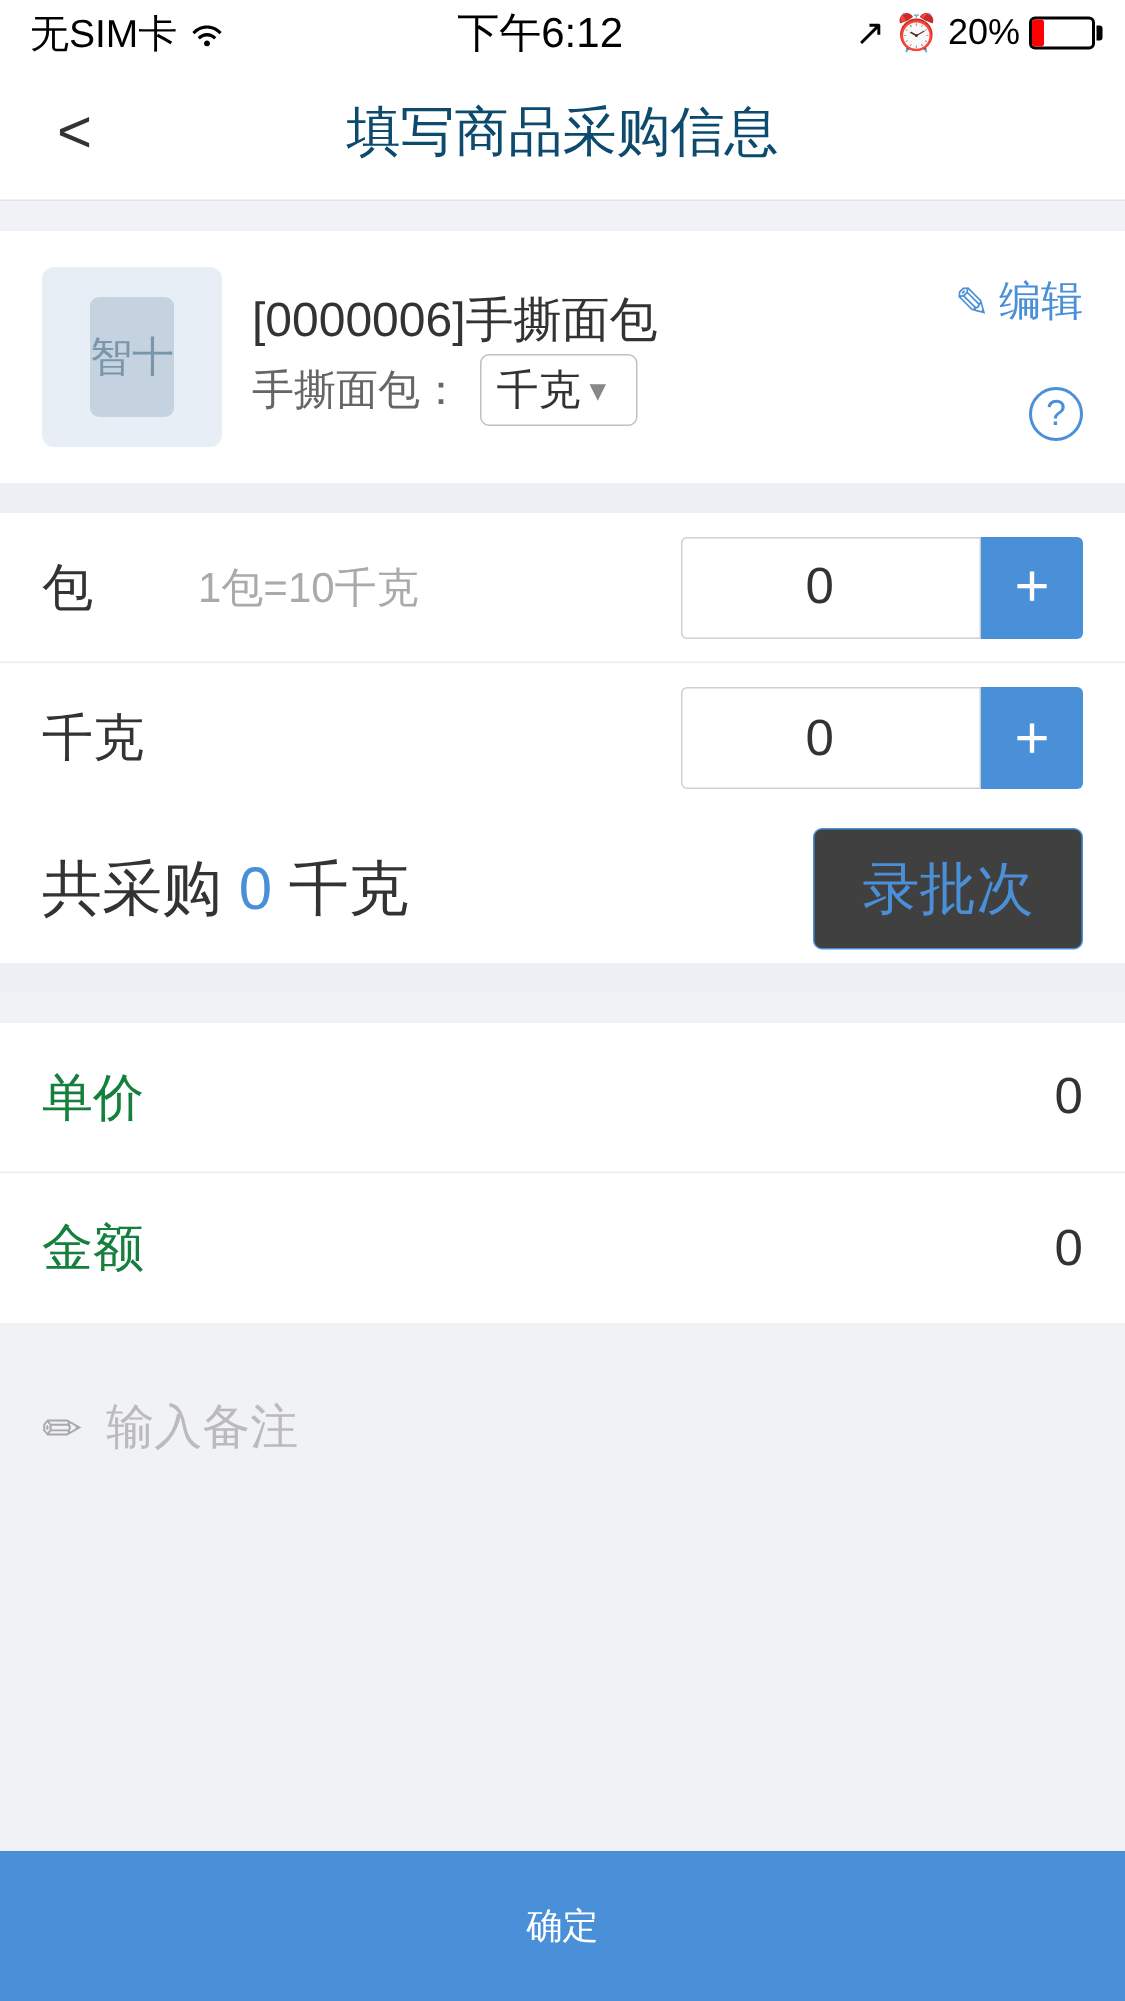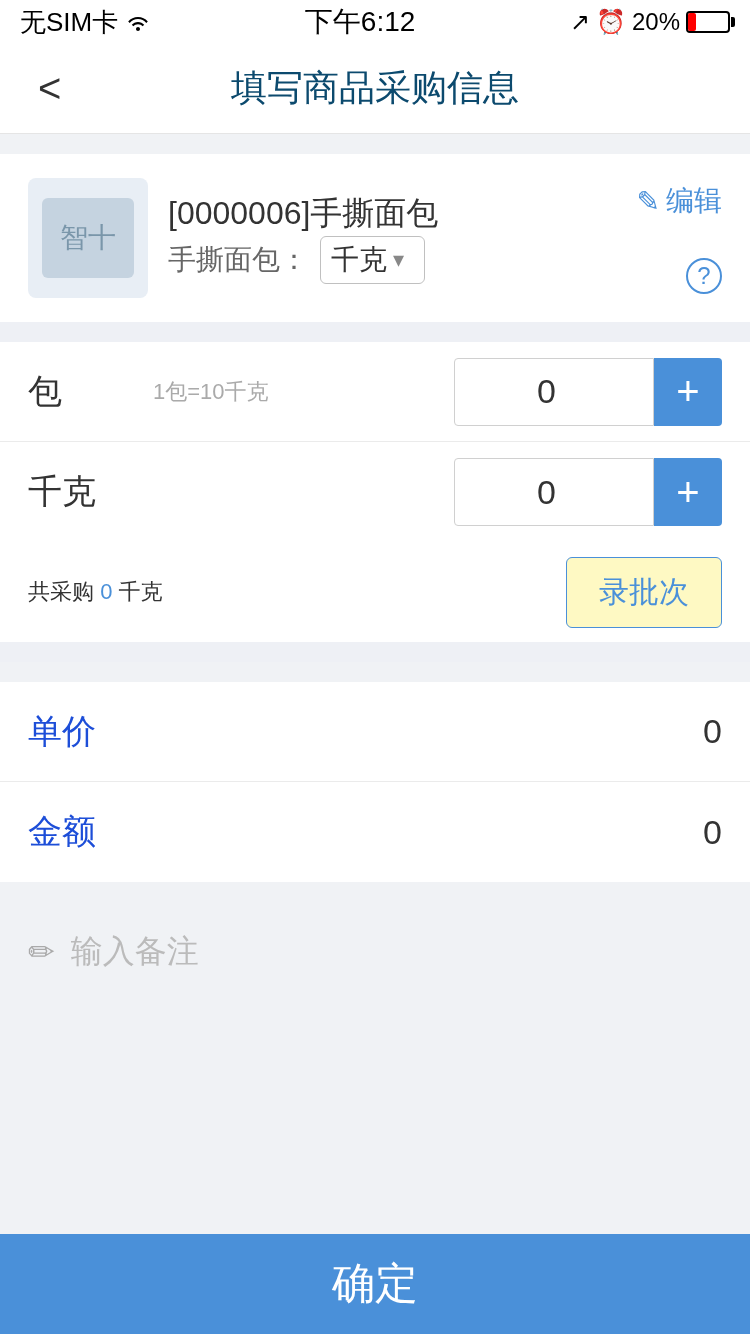--- a/index.html
+++ b/index.html
@@ -92,21 +92,21 @@
       width: 120px;
       height: 120px;
       background: #e8eef5;
       border-radius: 8px;
       display: flex;
       align-items: center;
       justify-content: center;
       flex-shrink: 0;
     }
     .product-thumb-inner {
-      width: 92px;
+      width: 56px;
       height: 80px;
       background: #c5d3e0;
       border-radius: 6px;
       display: flex;
       align-items: center;
       justify-content: center;
       font-size: 28px;
       color: #7a96aa;
     }
     .product-info { flex: 1; }
@@ -186,23 +186,23 @@
       height: 100px;
       border-bottom: 1px solid #ebebeb;
     }
     .input-row:last-child { border-bottom: none; }
     .input-label {
       font-size: 34px;
       color: #333;
       min-width: 100px;
     }
     .input-sublabel {
-      font-size: 22px;
+      font-size: 28px;
       color: #aaa;
-      margin-left: 25px;
+      margin-left: 4px;
     }
     .input-spacer { flex: 1; }
     .qty-input-wrap {
       display: flex;
       align-items: center;
       gap: 0;
     }
     .qty-input {
       width: 200px;
       height: 68px;
@@ -231,50 +231,50 @@
     
     .total-row {
       background: #fff;
       display: flex;
       align-items: center;
       justify-content: space-between;
       padding: 0 28px;
       height: 100px;
     }
     .total-text {
-      font-size: 22px;
+      font-size: 40px;
       color: #333;
       text-align: right;
     }
     .total-highlight { color: #4a90d9; }
     .record-btn {
       border: 1px solid #4a90d9;
       border-radius: 6px;
       padding: 14px 32px;
-      font-size: 30px;
+      font-size: 38px;
       color: #4a90d9;
-      background: #fef9c3;
+      background: #404040;
       cursor: pointer;
     }
 
     
     .info-section {
       background: #fff;
       margin-top: 20px;
     }
     .info-row {
       display: flex;
       align-items: center;
       justify-content: space-between;
       padding: 0 28px;
       height: 100px;
       border-bottom: 1px solid #ebebeb;
     }
     .info-row:last-child { border-bottom: none; }
-    .info-label { font-size: 34px; color: #1d4ed8; }
+    .info-label { font-size: 34px; color: #15803d; }
     .info-value { font-size: 34px; color: #333; }
 
     
     .notes-section {
       background: #f0f2f5;
       margin-top: 20px;
       padding: 28px;
       display: flex;
       align-items: center;
       gap: 16px;
@@ -296,21 +296,21 @@
       left: 0;
       width: 750px;
       height: 100px;
       background: #4a90d9;
       display: flex;
       align-items: center;
       justify-content: center;
       cursor: pointer;
     }
     .confirm-btn-text {
-      font-size: 43px;
+      font-size: 24px;
       color: #fff;
       font-weight: 500;
     }
   </style>
 </head>
 <body>
 
 <div class="status-bar">
   <div class="status-left">
     <span>无SIM卡</span>

